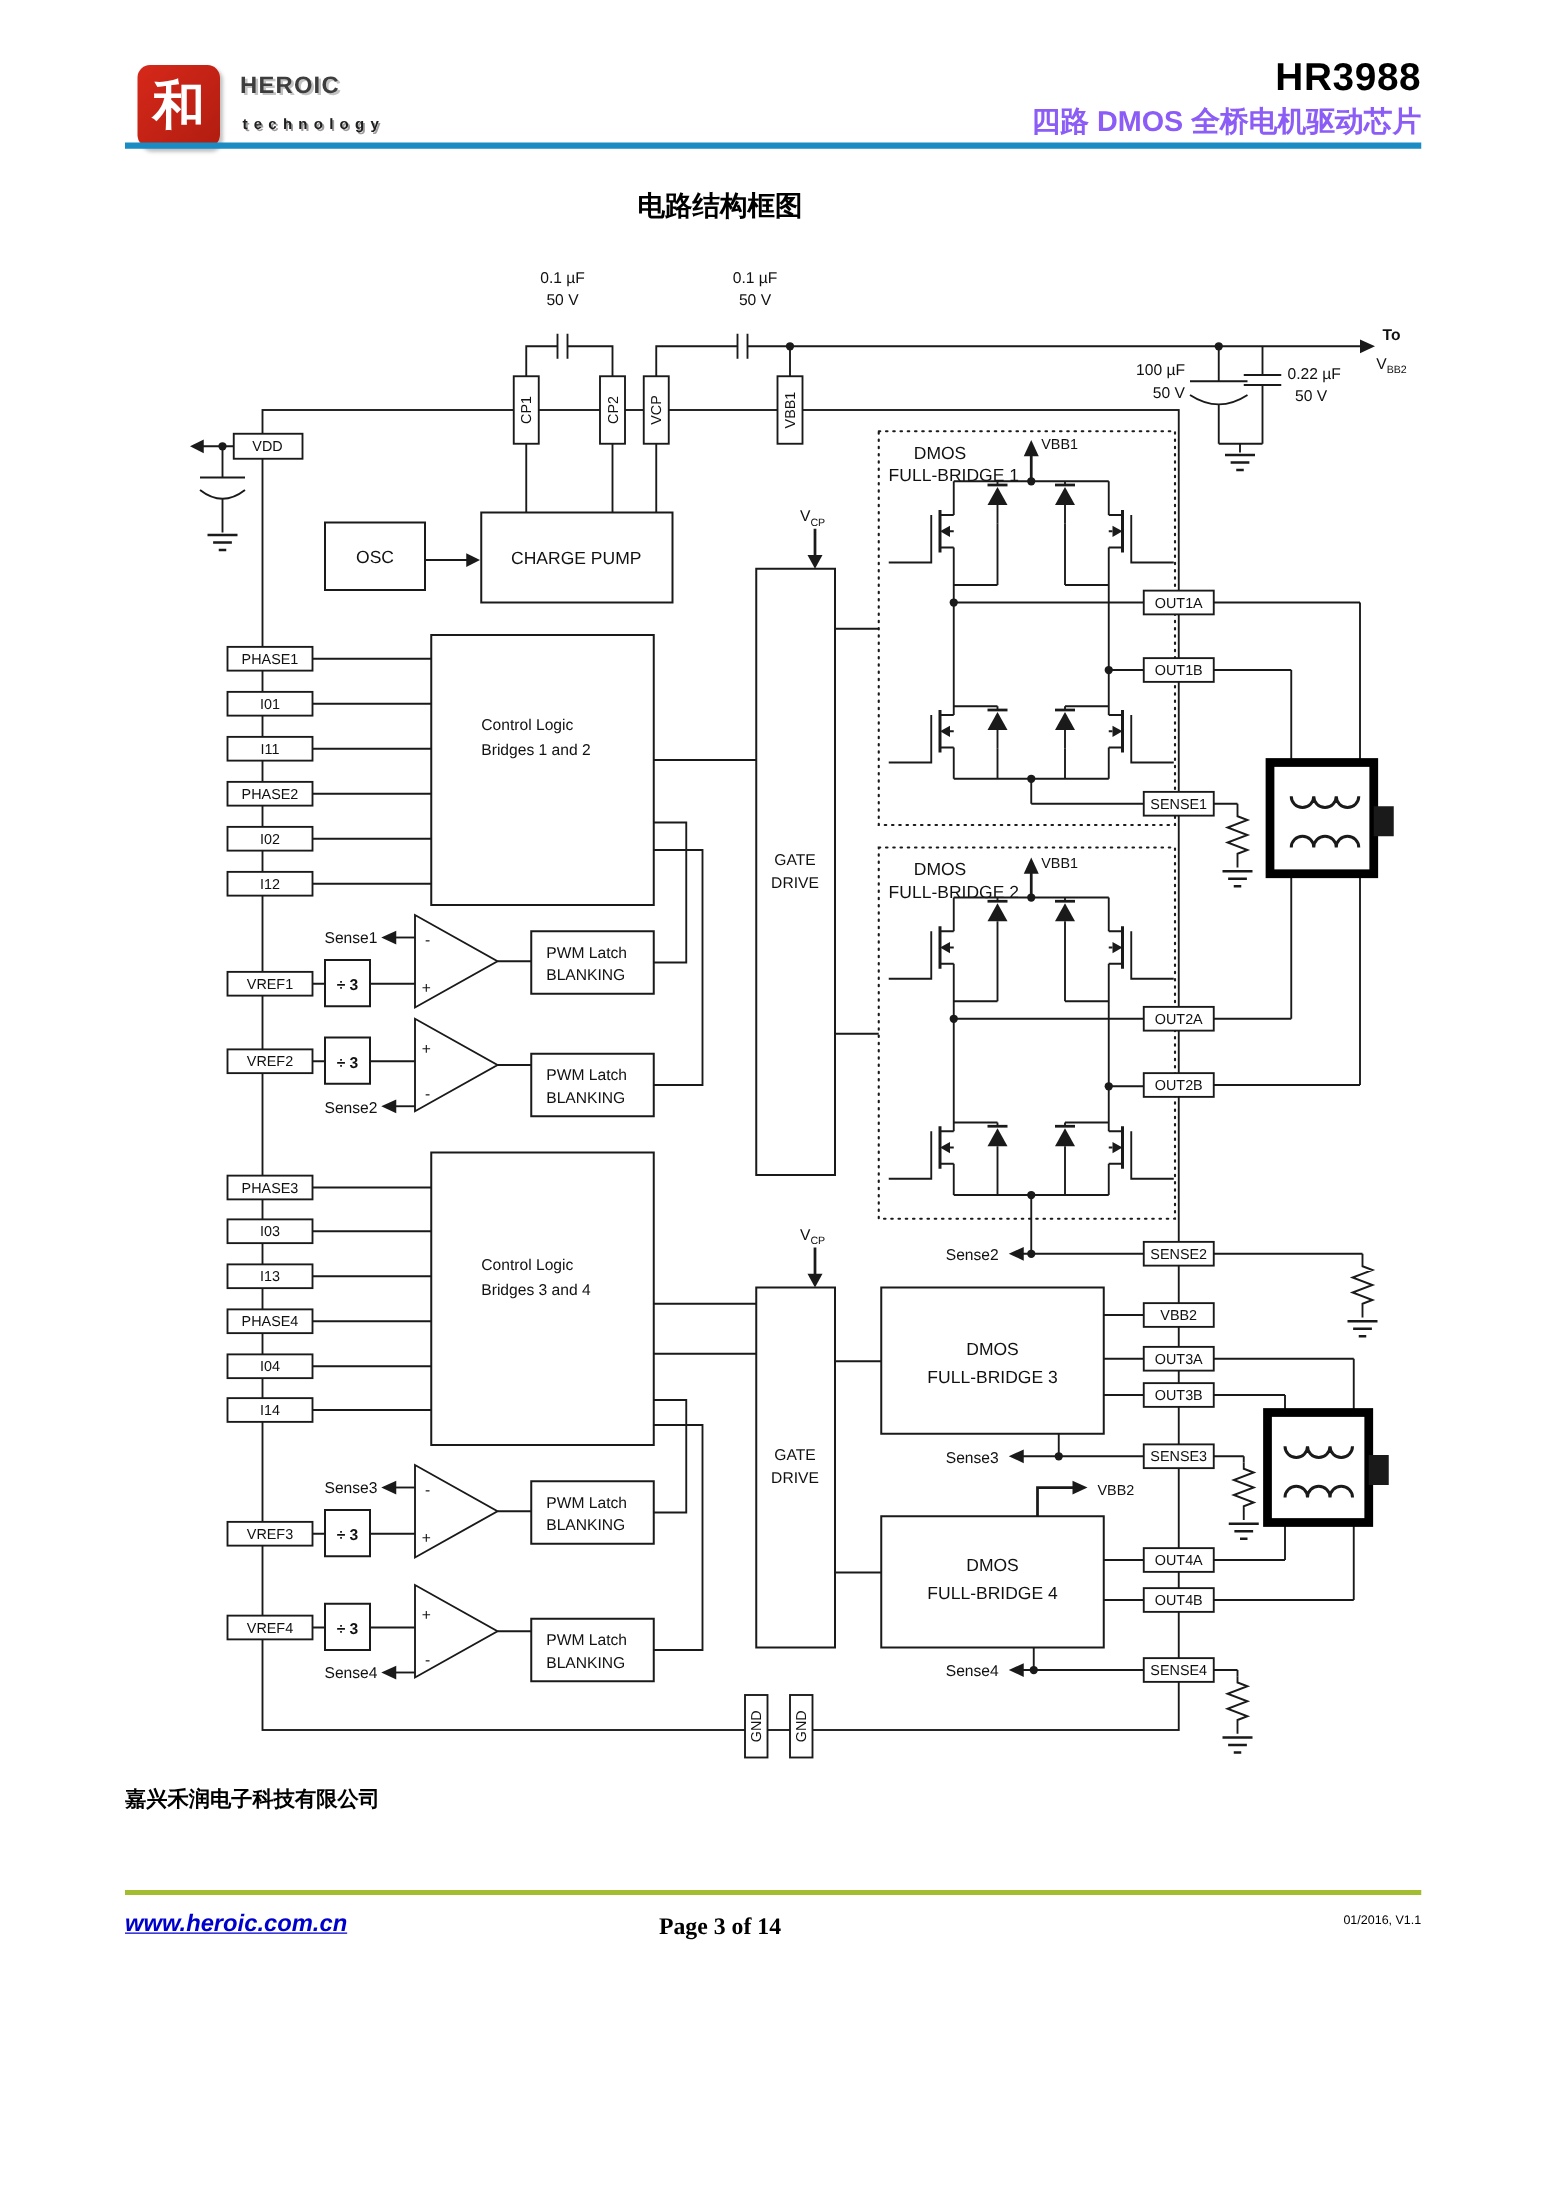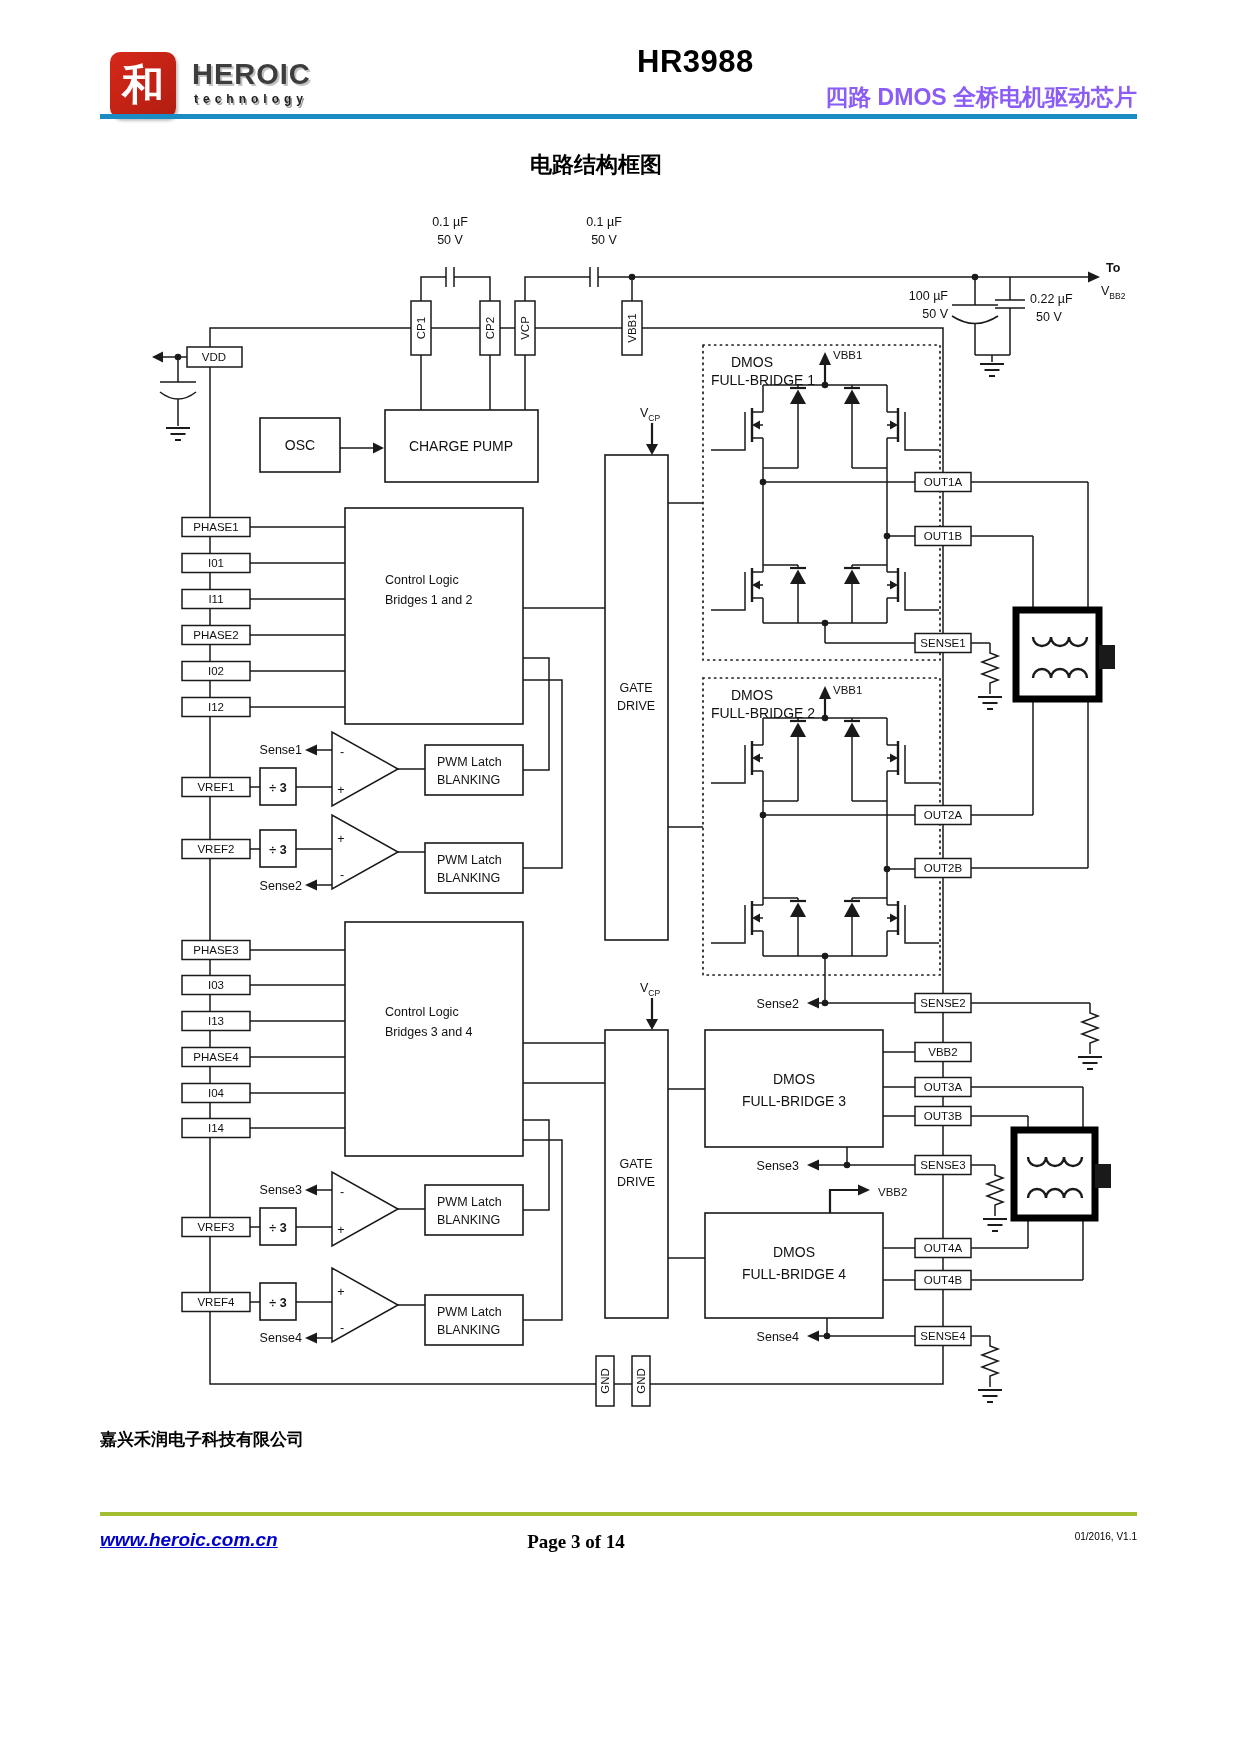--- a/index.html
+++ b/index.html
@@ -4,28 +4,28 @@
 <style>
   html,body{margin:0;padding:0;background:#fff;}
   body{width:1240px;height:1754px;position:relative;font-family:"Liberation Sans","DejaVu Sans",sans-serif;overflow:hidden;}
   .abs{position:absolute;}
   
   #seal{left:110px;top:52px;width:66px;height:66px;border-radius:10px;
         background:linear-gradient(135deg,#e63524,#c01f12);
         color:#fff;font-size:42px;line-height:66px;text-align:center;
         font-family:"Liberation Serif","DejaVu Serif",serif;font-weight:bold;
         box-shadow:2px 3px 3px rgba(120,120,120,.45);}
-  #brand{left:192px;top:58px;font-size:29px;font-weight:800;color:#3d3d3d;letter-spacing:1px;
+  #brand{left:192px;top:58px;font-size:19px;font-weight:800;color:#3d3d3d;letter-spacing:1px;
          text-shadow:2px 2px 0 #c3c3c3;}
   #brandsub{left:194px;top:92px;font-size:12px;font-weight:700;color:#1e1e1e;letter-spacing:5px;
          text-shadow:1.5px 1.5px 0 #9d9d9d;}
-  #part{left:637px;top:44px;width:500px;font-size:31px;font-weight:900;color:#000;letter-spacing:.5px;}
+  #part{left:637px;top:44px;width:500px;text-align:right;font-size:31px;font-weight:900;color:#000;letter-spacing:.5px;}
   #subtitle{left:437px;top:82px;width:700px;text-align:right;font-size:23px;font-weight:700;color:#8b5cf6;}
   #rule-top{left:100px;top:114px;width:1037px;height:5px;}
-  #title{left:0;top:150px;width:1152px;text-align:center;font-size:22px;font-weight:700;color:#000;padding-left:20px;}
+  #title{left:0;top:150px;width:1152px;text-align:center;font-size:22px;font-weight:700;color:#000;}
   
   #company{left:100px;top:1428px;font-size:17px;font-weight:700;color:#000;}
   #rule-bottom{left:100px;top:1512px;width:1037px;height:4px;}
   #url{left:100px;top:1529px;font-size:19px;font-weight:700;font-style:italic;text-decoration:underline;}
   #pageno{left:0;top:1531px;width:1152px;text-align:center;font-size:19px;font-weight:600;
           font-family:"Liberation Serif","DejaVu Serif",serif;color:#000;}
   #version{left:837px;top:1531px;width:300px;text-align:right;font-size:10px;color:#000;}
   
   svg{position:absolute;left:0;top:0;}
   .w{stroke:#1a1a1a;stroke-width:1.5;fill:none;}

